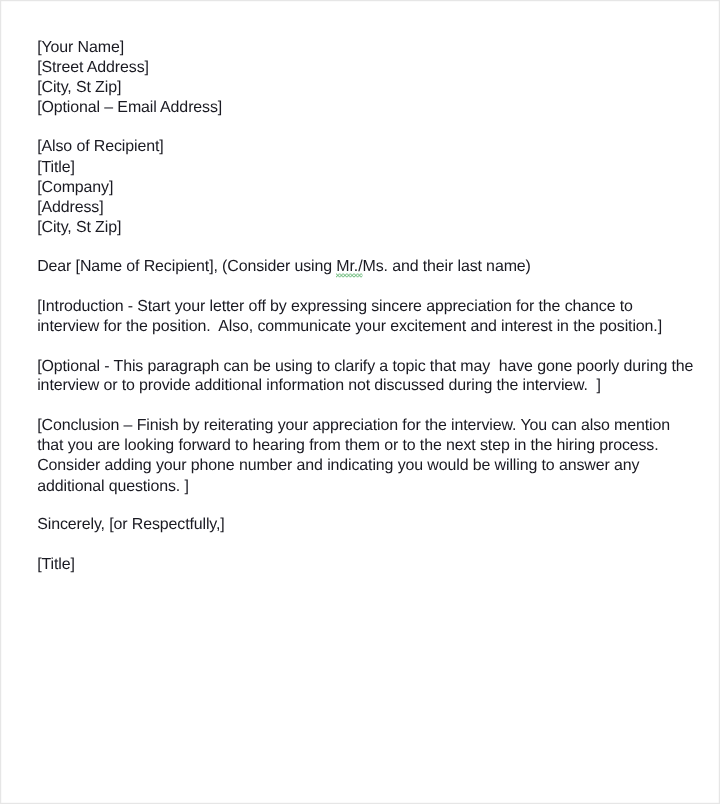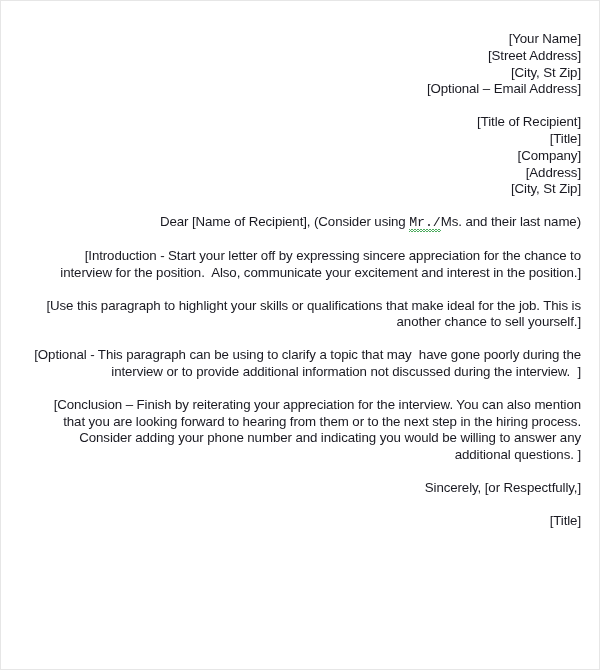--- a/index.html
+++ b/index.html
@@ -12,21 +12,20 @@
   .page {
     position: relative;
     width: 600px;
     height: 670px;
     box-sizing: border-box;
     background: #ffffff;
     border: 1px solid #e6e6e6;
     overflow: hidden;
     font-family: "Liberation Sans", sans-serif;
     color: #1a1a22;
-    text-align: right;
   }
 
   .letter {
     position: absolute;
     left: 30px;
     top: 30px;
     right: 18px;
     font-size: 13.3px;
     line-height: 16.8px;
     letter-spacing: -0.1px;
@@ -49,21 +48,20 @@
   .para {
     margin: 0 0 16px 0;
     white-space: pre-wrap;
     max-width: 552px;
   }
 
   
   .squiggle {
     position: relative;
     display: inline;
-    font-family: Liberation Mono, monospace;
   }
   .squiggle::after {
     content: "";
     position: absolute;
     left: 0;
     right: 0;
     bottom: -2px;
     height: 3px;
     background-image:
       linear-gradient(45deg, transparent 40%, #2f9e44 40%, #2f9e44 60%, transparent 60%),
@@ -81,31 +79,30 @@
 
     <div class="block">
       <p class="line">[Your Name]</p>
       <p class="line">[Street Address]</p>
       <p class="line">[City, St Zip]</p>
       <p class="line">[Optional – Email Address]</p>
     </div>
 
 
     <div class="block">
-      <p class="line">[Title of Recipient]</p>
+      <p class="line">[Also of Recipient]</p>
       <p class="line">[Title]</p>
       <p class="line">[Company]</p>
       <p class="line">[Address]</p>
       <p class="line">[City, St Zip]</p>
     </div>
 
     <p class="para"><span>Dear [Name of Recipient], (Consider using </span><span class="squiggle"><span>Mr./</span></span><span>Ms. and their last name)</span></p>
 
     <p class="para">[Introduction - Start your letter off by expressing sincere appreciation for the chance to interview for the position.  Also, communicate your excitement and interest in the position.]</p>
-    <p class="para">[Use this paragraph to highlight your skills or qualifications that make ideal for the job. This is another chance to sell yourself.]</p>
     <p class="para">[Optional - This paragraph can be using to clarify a topic that may  have gone poorly during the interview or to provide additional information not discussed during the interview.  ]</p>
     <p class="para">[Conclusion – Finish by reiterating your appreciation for the interview. You can also mention that you are looking forward to hearing from them or to the next step in the hiring process. Consider adding your phone number and indicating you would be willing to answer any additional questions. ]</p>
 
     <p class="para">Sincerely, [or Respectfully,]</p>
 
     <div class="block tight">
       <p class="line">[Title]</p>
     </div>
 
   </div>

